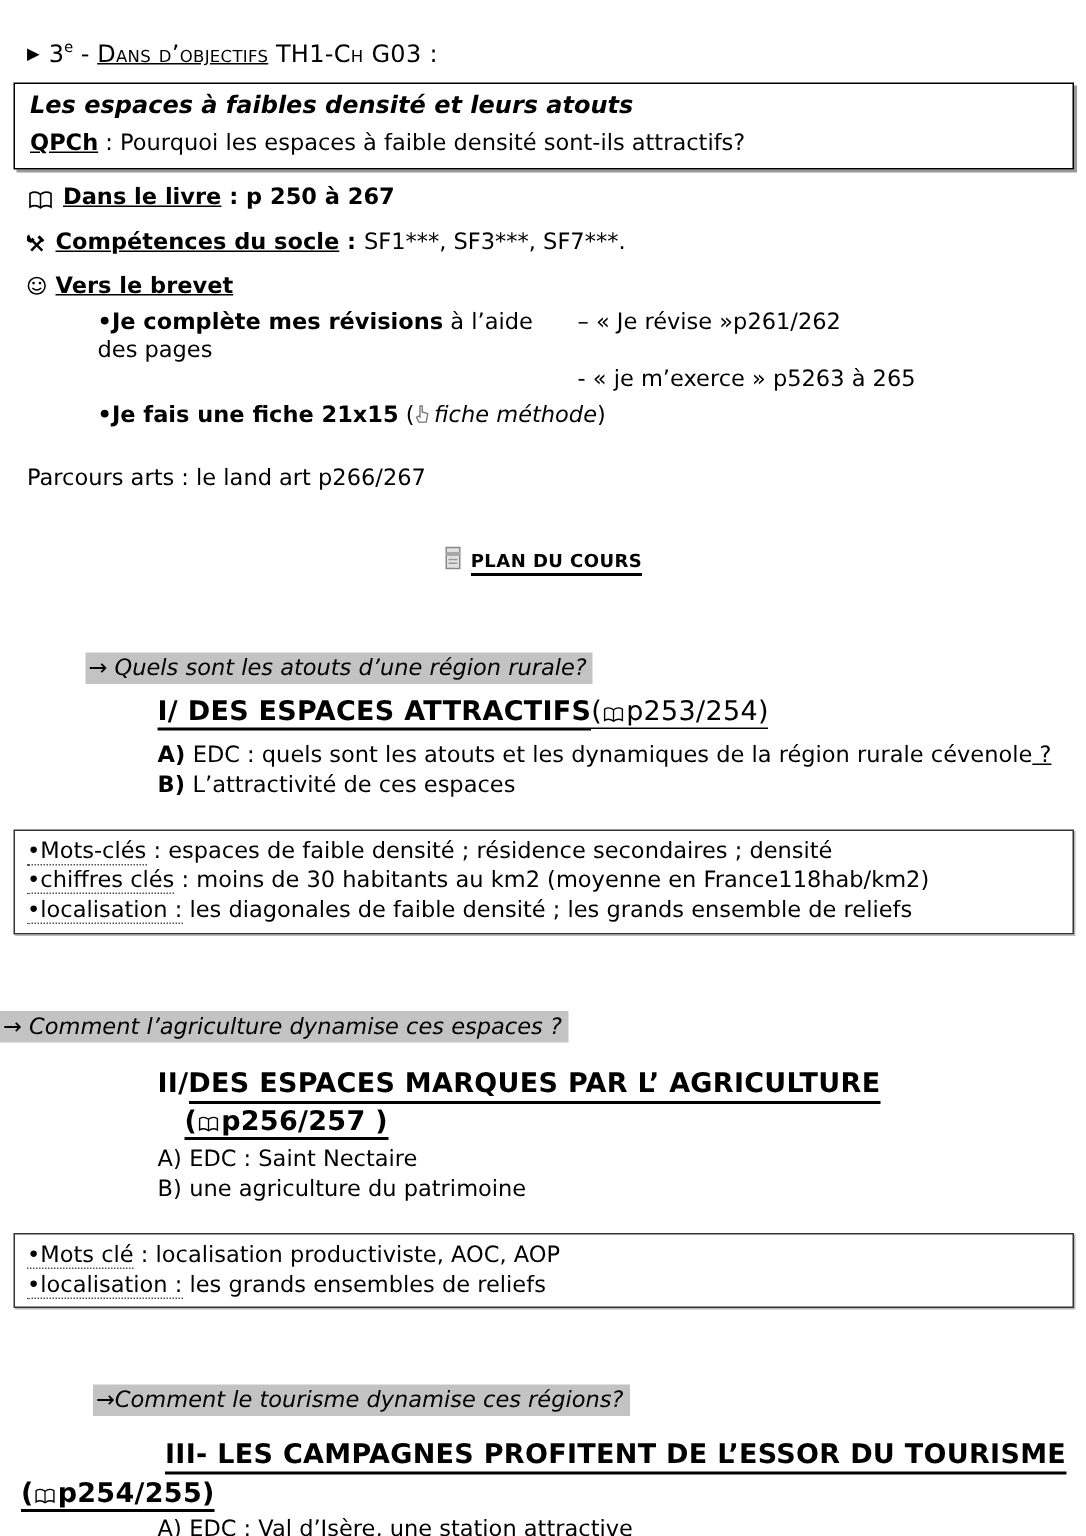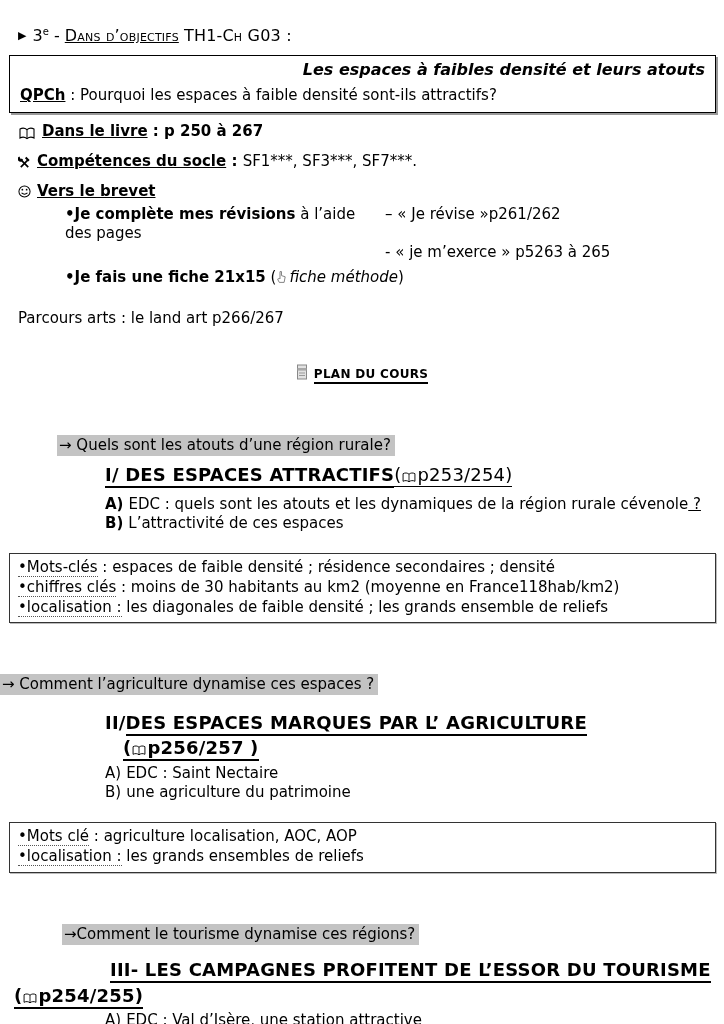--- a/index.html
+++ b/index.html
@@ -14,38 +14,38 @@
   .smallcaps{font-variant:small-caps;letter-spacing:0.2px;}
   sup{font-size:10px;}
 
   .header-line{margin:26px 0 0 18px;font-size:16px;}
   .tri{font-size:11px;vertical-align:2px;margin-right:6px;}
 
   .title-box{
     margin:9px 8px 0 9px;border:1px solid #000;box-shadow:2px 2px 0 #999;
     padding:4px 10px 7px 10px;background:#fff;
   }
-  .chapter-title{text-align:right;font-weight:bold;font-style:italic;font-size:16px;}
+  .chapter-title{text-align:left;font-weight:bold;font-style:italic;font-size:16px;}
   .qpch-line{margin-top:6px;}
 
   .meta-line{margin:9px 0 0 18px;}
   .icon{display:inline-block;vertical-align:-2px;margin-right:6px;}
 
   .rev-block{margin:3px 0 0 65px;}
   .rev-row{display:flex;}
   .rev-left{width:320px;flex:0 0 320px;}
   .fiche-line{margin:6px 0 0 65px;}
   .parcours-line{margin:22px 0 0 18px;}
   .parcours-label{text-decoration-color:#777;}
 
   .plan-line{margin-top:36px;text-align:center;font-size:12px;}
   .plan-title{font-weight:bold;border-bottom:2px solid #000;display:inline-block;letter-spacing:0.3px;}
 
   .question{margin-top:52px;}
-  .q-highlight{background:#c3c3c3;padding:1px 4px 2px 2px;}
+  .q-highlight{background:#c3c3c3;font-style:italic;padding:1px 4px 2px 2px;}
 
   .sec-heading{font-weight:bold;font-size:18px;letter-spacing:0.2px;}
   .h-u{border-bottom:2px solid #000;display:inline-block;line-height:1.15;}
   .h-pages{font-weight:normal;border-bottom:1px solid #000;display:inline-block;line-height:1.15;}
   .h-pages-bold{font-weight:bold;border-bottom:2px solid #000;display:inline-block;line-height:1.15;}
 
   .items{margin-top:7px;}
   .item{margin:1px 0 1px 105px;}
   .item-label{margin-right:5px;}
   .sec1 .item-label{font-weight:bold;}
@@ -134,21 +134,21 @@
   <div class="sec-heading" style="margin:18px 0 0 105px;"><span>II/</span><span class="h-u">DES ESPACES MARQUES PAR L’ AGRICULTURE</span></div>
   <div class="sec-heading" style="margin:1px 0 0 123px;"><span class="h-pages-bold"><span>(</span><svg class="book-svg" width="14" height="11" viewBox="0 0 16 13">
           <path d="M1 2 C3.5 0.6 6 1 8 2.6 C10 1 12.5 0.6 15 2 L15 11 C12.5 9.6 10 10 8 11.6 C6 10 3.5 9.6 1 11 Z" fill="none" stroke="#000" stroke-width="1.1"></path>
           <path d="M8 2.6 L8 11.6" stroke="#000" stroke-width="1"></path>
         </svg><span>p256/257 )</span></span></div>
   <div class="items" style="margin-top:3px;">
     <div class="item"><span class="item-label">A)</span><span>EDC : Saint Nectaire</span></div>
     <div class="item"><span class="item-label">B)</span><span>une agriculture du patrimoine</span></div>
   </div>
   <div class="kw-box" style="margin-top:20px;">
-    <div class="kw-line"><span class="kw-label">•Mots clé</span><span> : agriculture localisation, AOC, AOP</span></div>
+    <div class="kw-line"><span class="kw-label">•Mots clé</span><span> : localisation productiviste, AOC, AOP</span></div>
     <div class="kw-line"><span class="kw-label">•localisation :</span><span> les grands ensembles de reliefs</span></div>
   </div>
 </div>
 
 <div class="sec3">
   <div class="question" style="margin-left:62px;"><span class="q-highlight">→Comment le tourisme dynamise ces régions?</span></div>
   <div class="sec-heading" style="margin:16px 0 0 110px;"><span class="h-u">III- LES CAMPAGNES PROFITENT DE L’ESSOR DU TOURISME</span></div>
   <div class="sec-heading" style="margin:2px 0 0 14px;"><span class="h-pages-bold"><span>(</span><svg class="book-svg" width="14" height="11" viewBox="0 0 16 13">
           <path d="M1 2 C3.5 0.6 6 1 8 2.6 C10 1 12.5 0.6 15 2 L15 11 C12.5 9.6 10 10 8 11.6 C6 10 3.5 9.6 1 11 Z" fill="none" stroke="#000" stroke-width="1.1"></path>
           <path d="M8 2.6 L8 11.6" stroke="#000" stroke-width="1"></path>

